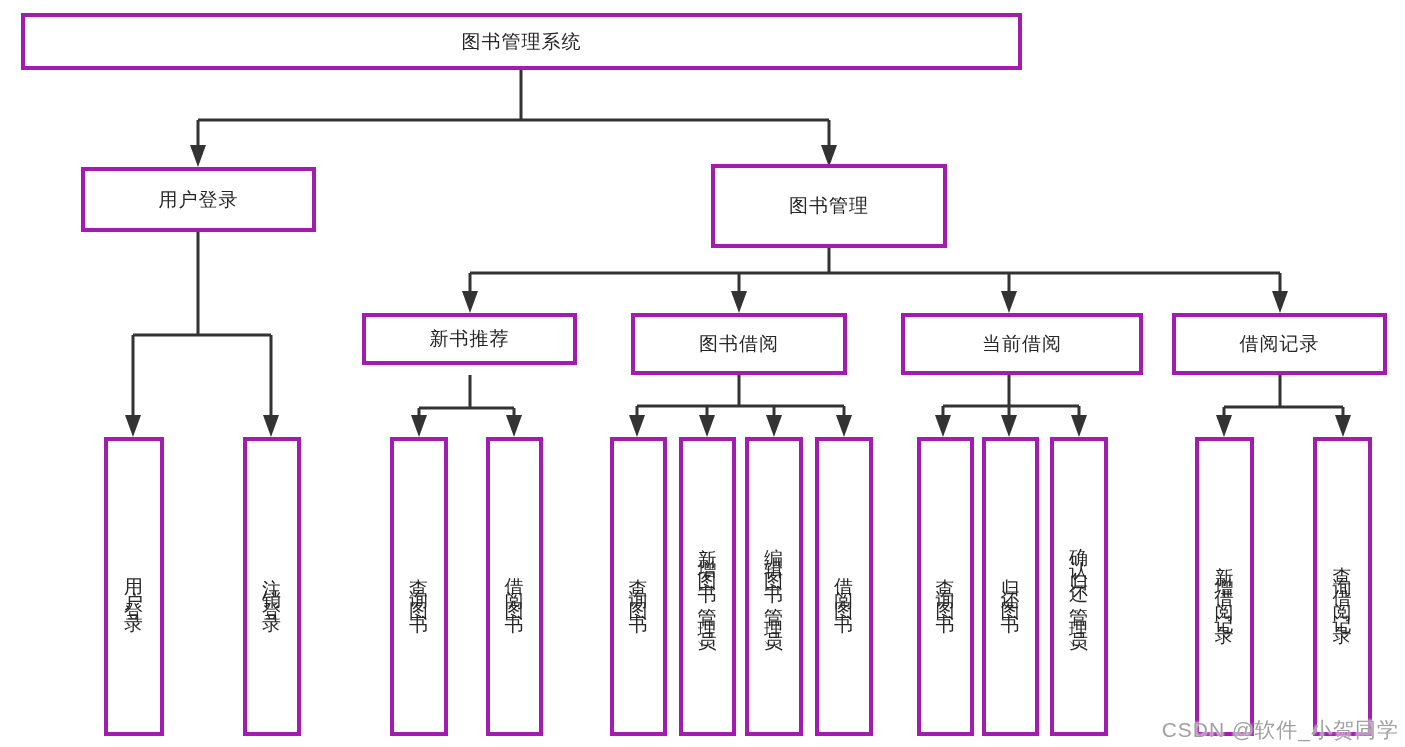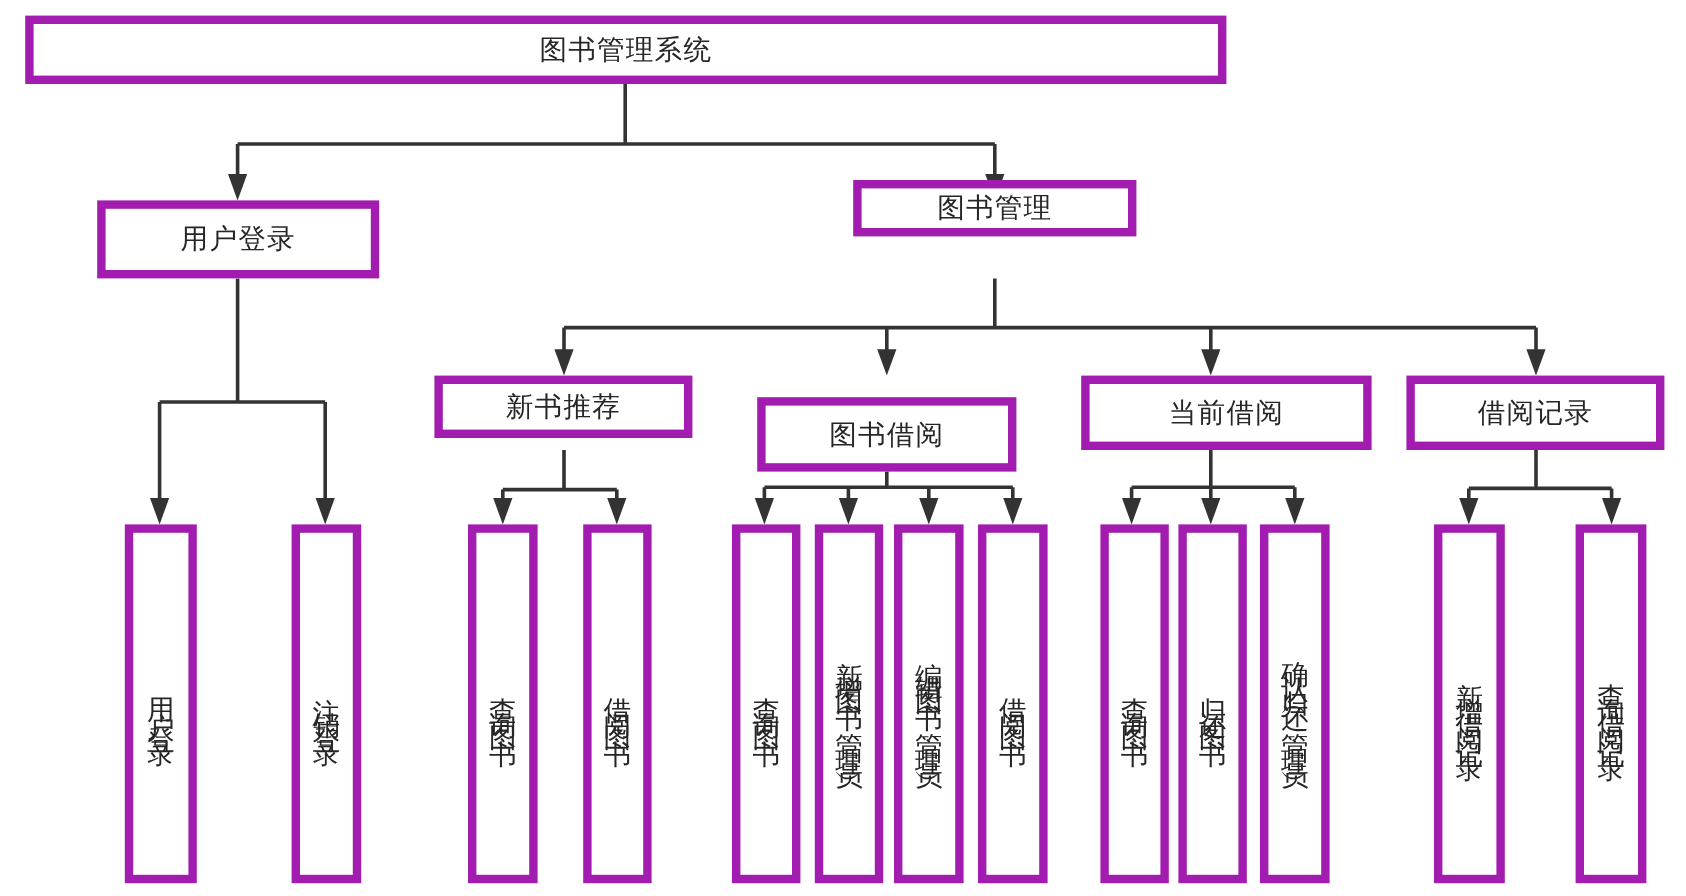--- a/index.html
+++ b/index.html
@@ -3,29 +3,29 @@
 <meta charset="utf-8">
 <style>
   html,body{margin:0;padding:0;background:#ffffff;}
   .canvas{
     position:relative;width:1405px;height:747px;background:#ffffff;
     font-family:"Liberation Sans","DejaVu Sans",sans-serif;overflow:hidden;
   }
   .wires{position:absolute;left:0;top:0;z-index:1;}
   .box{
     position:absolute;box-sizing:border-box;background:#ffffff;
-    border:7px solid #a21caf;color:#262626;
+    border:4px solid #a21caf;color:#262626;
     display:flex;align-items:center;justify-content:center;
-    font-size:23px;letter-spacing:1px;z-index:2;white-space:nowrap;
+    font-size:19px;letter-spacing:1px;z-index:2;white-space:nowrap;
   }
   .b-root{left:21px;top:13px;width:1001px;height:57px;}
   .b-login{left:81px;top:167px;width:235px;height:65px;}
-  .b-mgmt{left:711px;top:150px;width:236px;height:47px;}
+  .b-mgmt{left:711px;top:164px;width:236px;height:84px;}
   .b-nb{left:362px;top:313px;width:215px;height:52px;}
-  .b-bb{left:631px;top:331px;width:216px;height:62px;}
+  .b-bb{left:631px;top:313px;width:216px;height:62px;}
   .b-cb{left:901px;top:313px;width:242px;height:62px;}
   .b-br{left:1172px;top:313px;width:215px;height:62px;font-family:Liberation Mono, monospace;}
   .vbox{
     top:437px;height:299px;
     writing-mode:vertical-rl;text-orientation:mixed;
     letter-spacing:12px;white-space:normal;line-height:1;
   }
   .v1{left:104px;width:60px;}
   .v2{left:243px;width:58px;}
   .v3{left:390px;width:58px;}
@@ -104,13 +104,14 @@
   <div class="box vbox v7">编辑图书（管理员）</div>
   <div class="box vbox v8">借阅图书</div>
 
   <div class="box vbox v9">查询图书</div>
   <div class="box vbox v10">归还图书</div>
   <div class="box vbox v11">确认归还（管理员）</div>
 
   <div class="box vbox v12">新增借阅记录</div>
   <div class="box vbox v13">查询借阅记录</div>
 
+  <div class="watermark">CSDN @软件_小贺同学</div>
 </div>
 
 </body></html>

